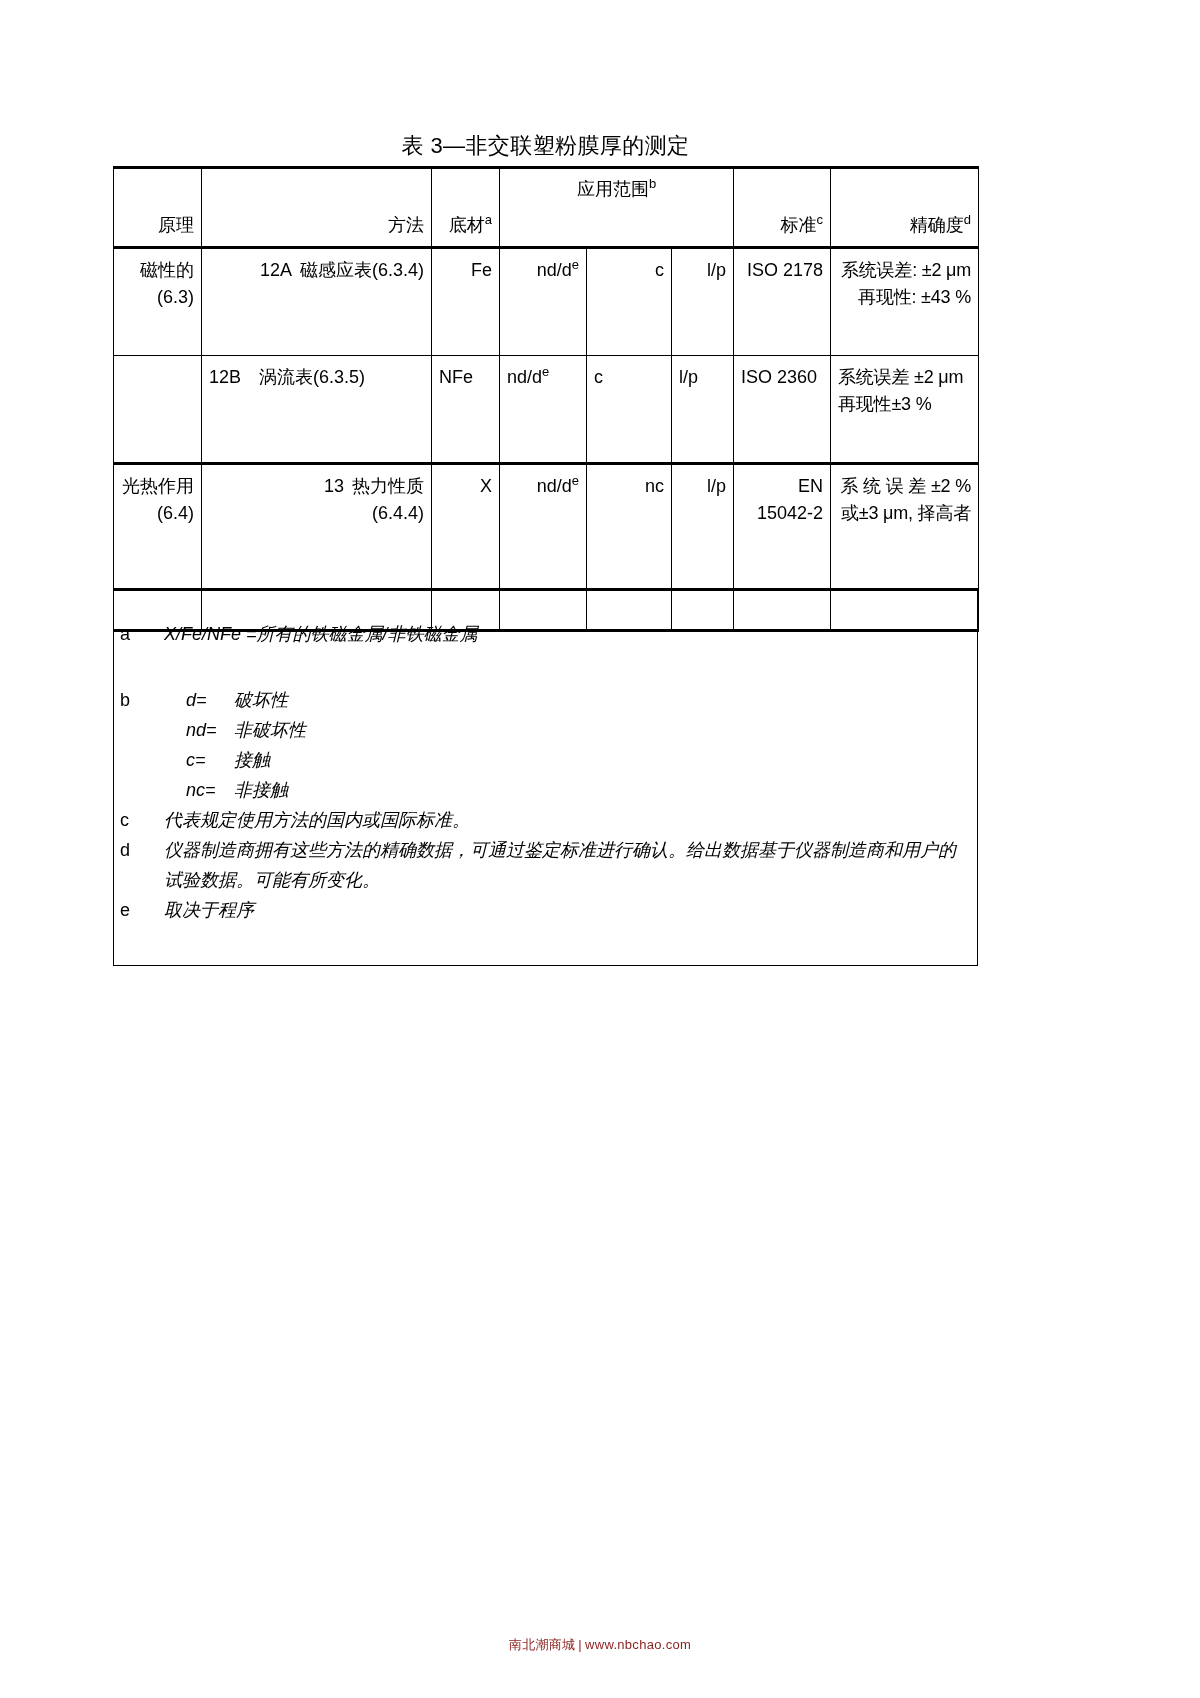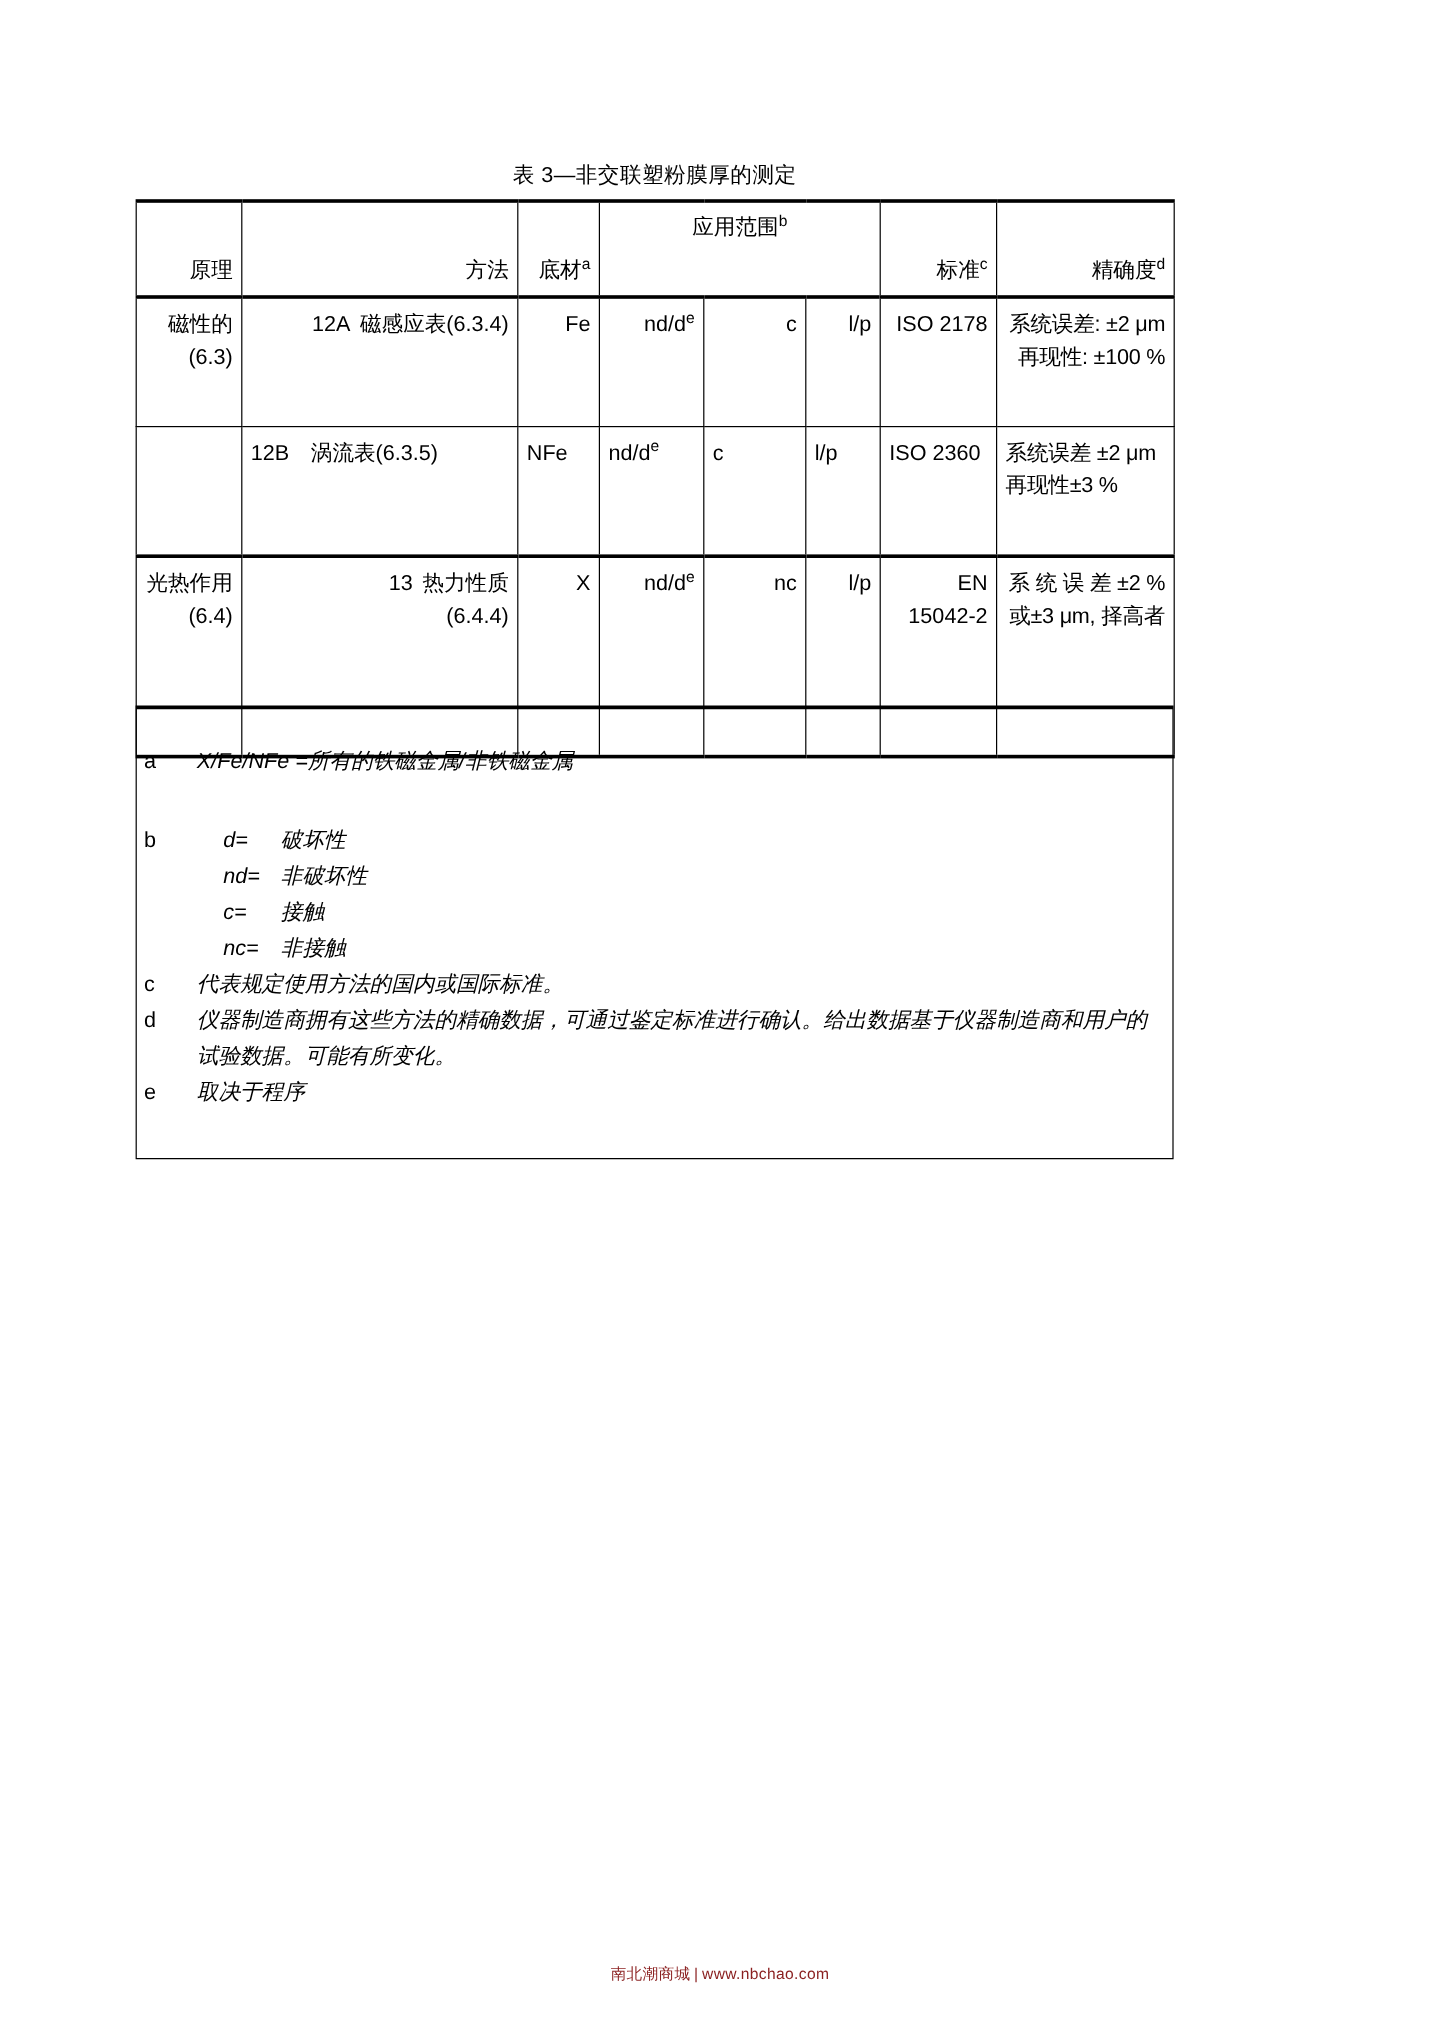--- a/index.html
+++ b/index.html
@@ -24,21 +24,21 @@
     overflow: hidden;
   }
 
   
   .table-title {
     position: absolute;
     left: 113px;
     top: 133px;
     width: 865px;
     text-align: center;
-    font-size: 18px;
+    font-size: 22px;
     line-height: 26px;
     letter-spacing: 0.4px;
     white-space: nowrap;
   }
 
   
   .main-table {
     position: absolute;
     left: 113px;
     top: 166px;
@@ -179,21 +179,21 @@
         <td class="method-cell">
           <span class="method-no">12A</span><span class="method-name-indent">磁感应表(6.3.4)</span>
         </td>
         <td>Fe</td>
         <td class="cell-center"><span>nd/d</span><span class="sup">e</span></td>
         <td class="cell-center">c</td>
         <td class="cell-center">l/p</td>
         <td class="cell-center">ISO 2178</td>
         <td>
           <span class="acc-line">系统误差: ±2 μm</span>
-          <span class="acc-line">再现性: ±100 %</span>
+          <span class="acc-line">再现性: ±43 %</span>
         </td>
       </tr>
 
       <tr class="body-row">
         <td>
           <span class="fn-sub"></span>
         </td>
         <td class="method-cell">
           <span class="method-no">12B</span><span class="method-name-indent">涡流表(6.3.5)</span>
         </td>

